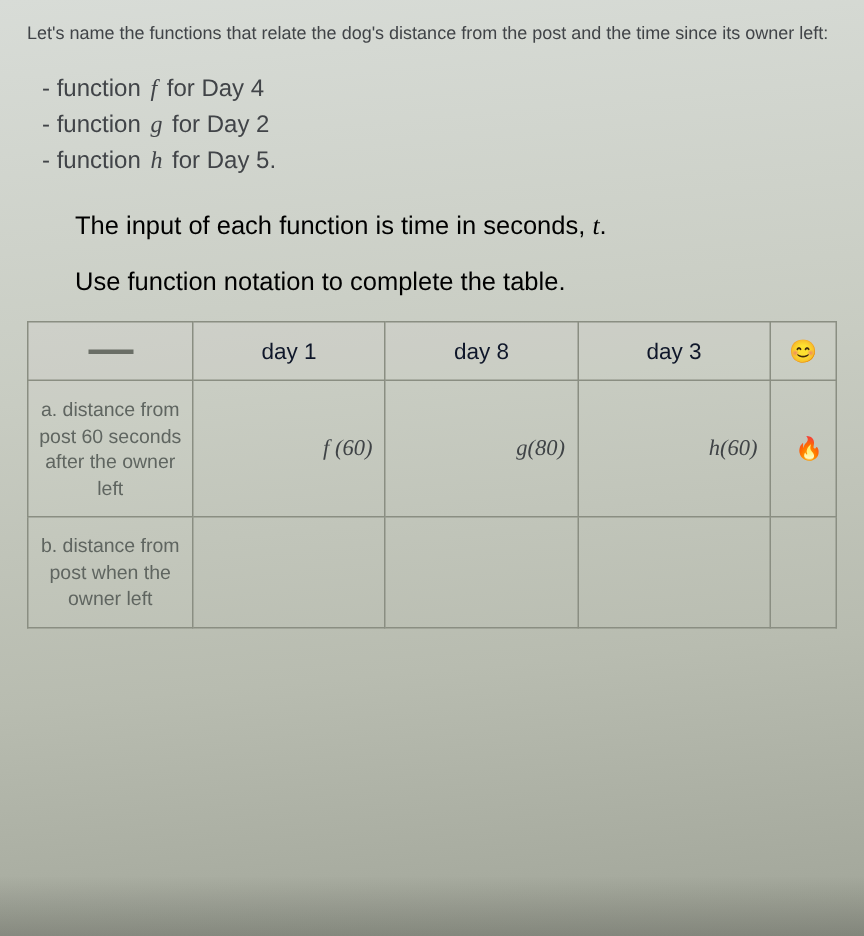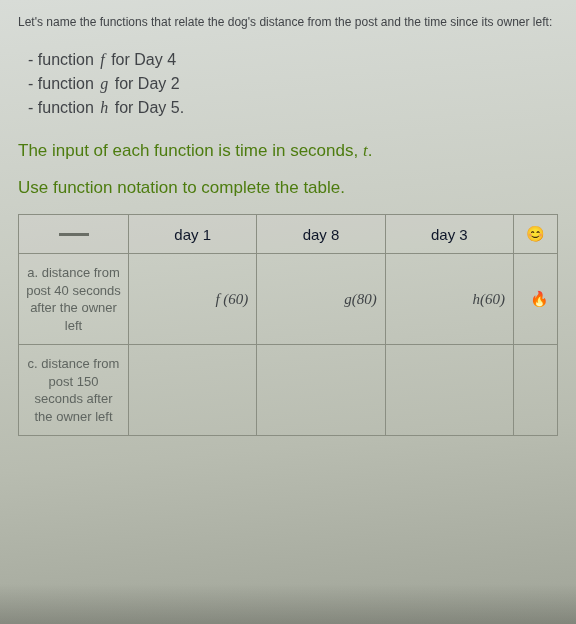--- a/index.html
+++ b/index.html
@@ -33,22 +33,23 @@
     content: "- ";
   }
   .fn-name {
     font-style: italic;
     font-family: Georgia, serif;
     padding: 0 2px;
   }
   .para {
     font-size: 17px;
     line-height: 1.35;
-    color: #4d7c0f;
+    color: #000000;
     margin-bottom: 14px;
+    margin-left: 32px;
   }
   .tvar { font-style: italic; font-family: Georgia, serif; }
   table.worksheet {
     border-collapse: collapse;
     width: 100%;
     margin-top: 6px;
     background: rgba(255,255,255,0.02);
   }
   table.worksheet th, table.worksheet td {
     border: 1px solid #8a8e82;
@@ -119,28 +120,28 @@
       <tr>
     <th class="rowhead">
           <div class="corner-dash"></div>
         </th>
     <th>day 1</th>
     <th>day 8</th>
     <th>day 3</th>
     <th class="emoji-col"><span class="emoji">😊</span></th>
   </tr>
   <tr>
-    <th class="rowhead">a. distance from post 40 seconds after the owner left</th>
+    <th class="rowhead">a. distance from post 60 seconds after the owner left</th>
     <td>f (60)</td>
     <td>g(80)</td>
     <td>h(60)</td>
     <td class="emoji-col"><span class="emoji">🔥</span></td>
   </tr>
   <tr>
-    <th class="rowhead">c. distance from post 150 seconds after the owner left</th>
+    <th class="rowhead">b. distance from post when the owner left</th>
     <td></td>
     <td></td>
     <td></td>
     <td class="emoji-col"><span class="emoji"></span></td>
   </tr>
 </tbody>
   </table>
 
 <div class="bottom-fade"></div>
 

